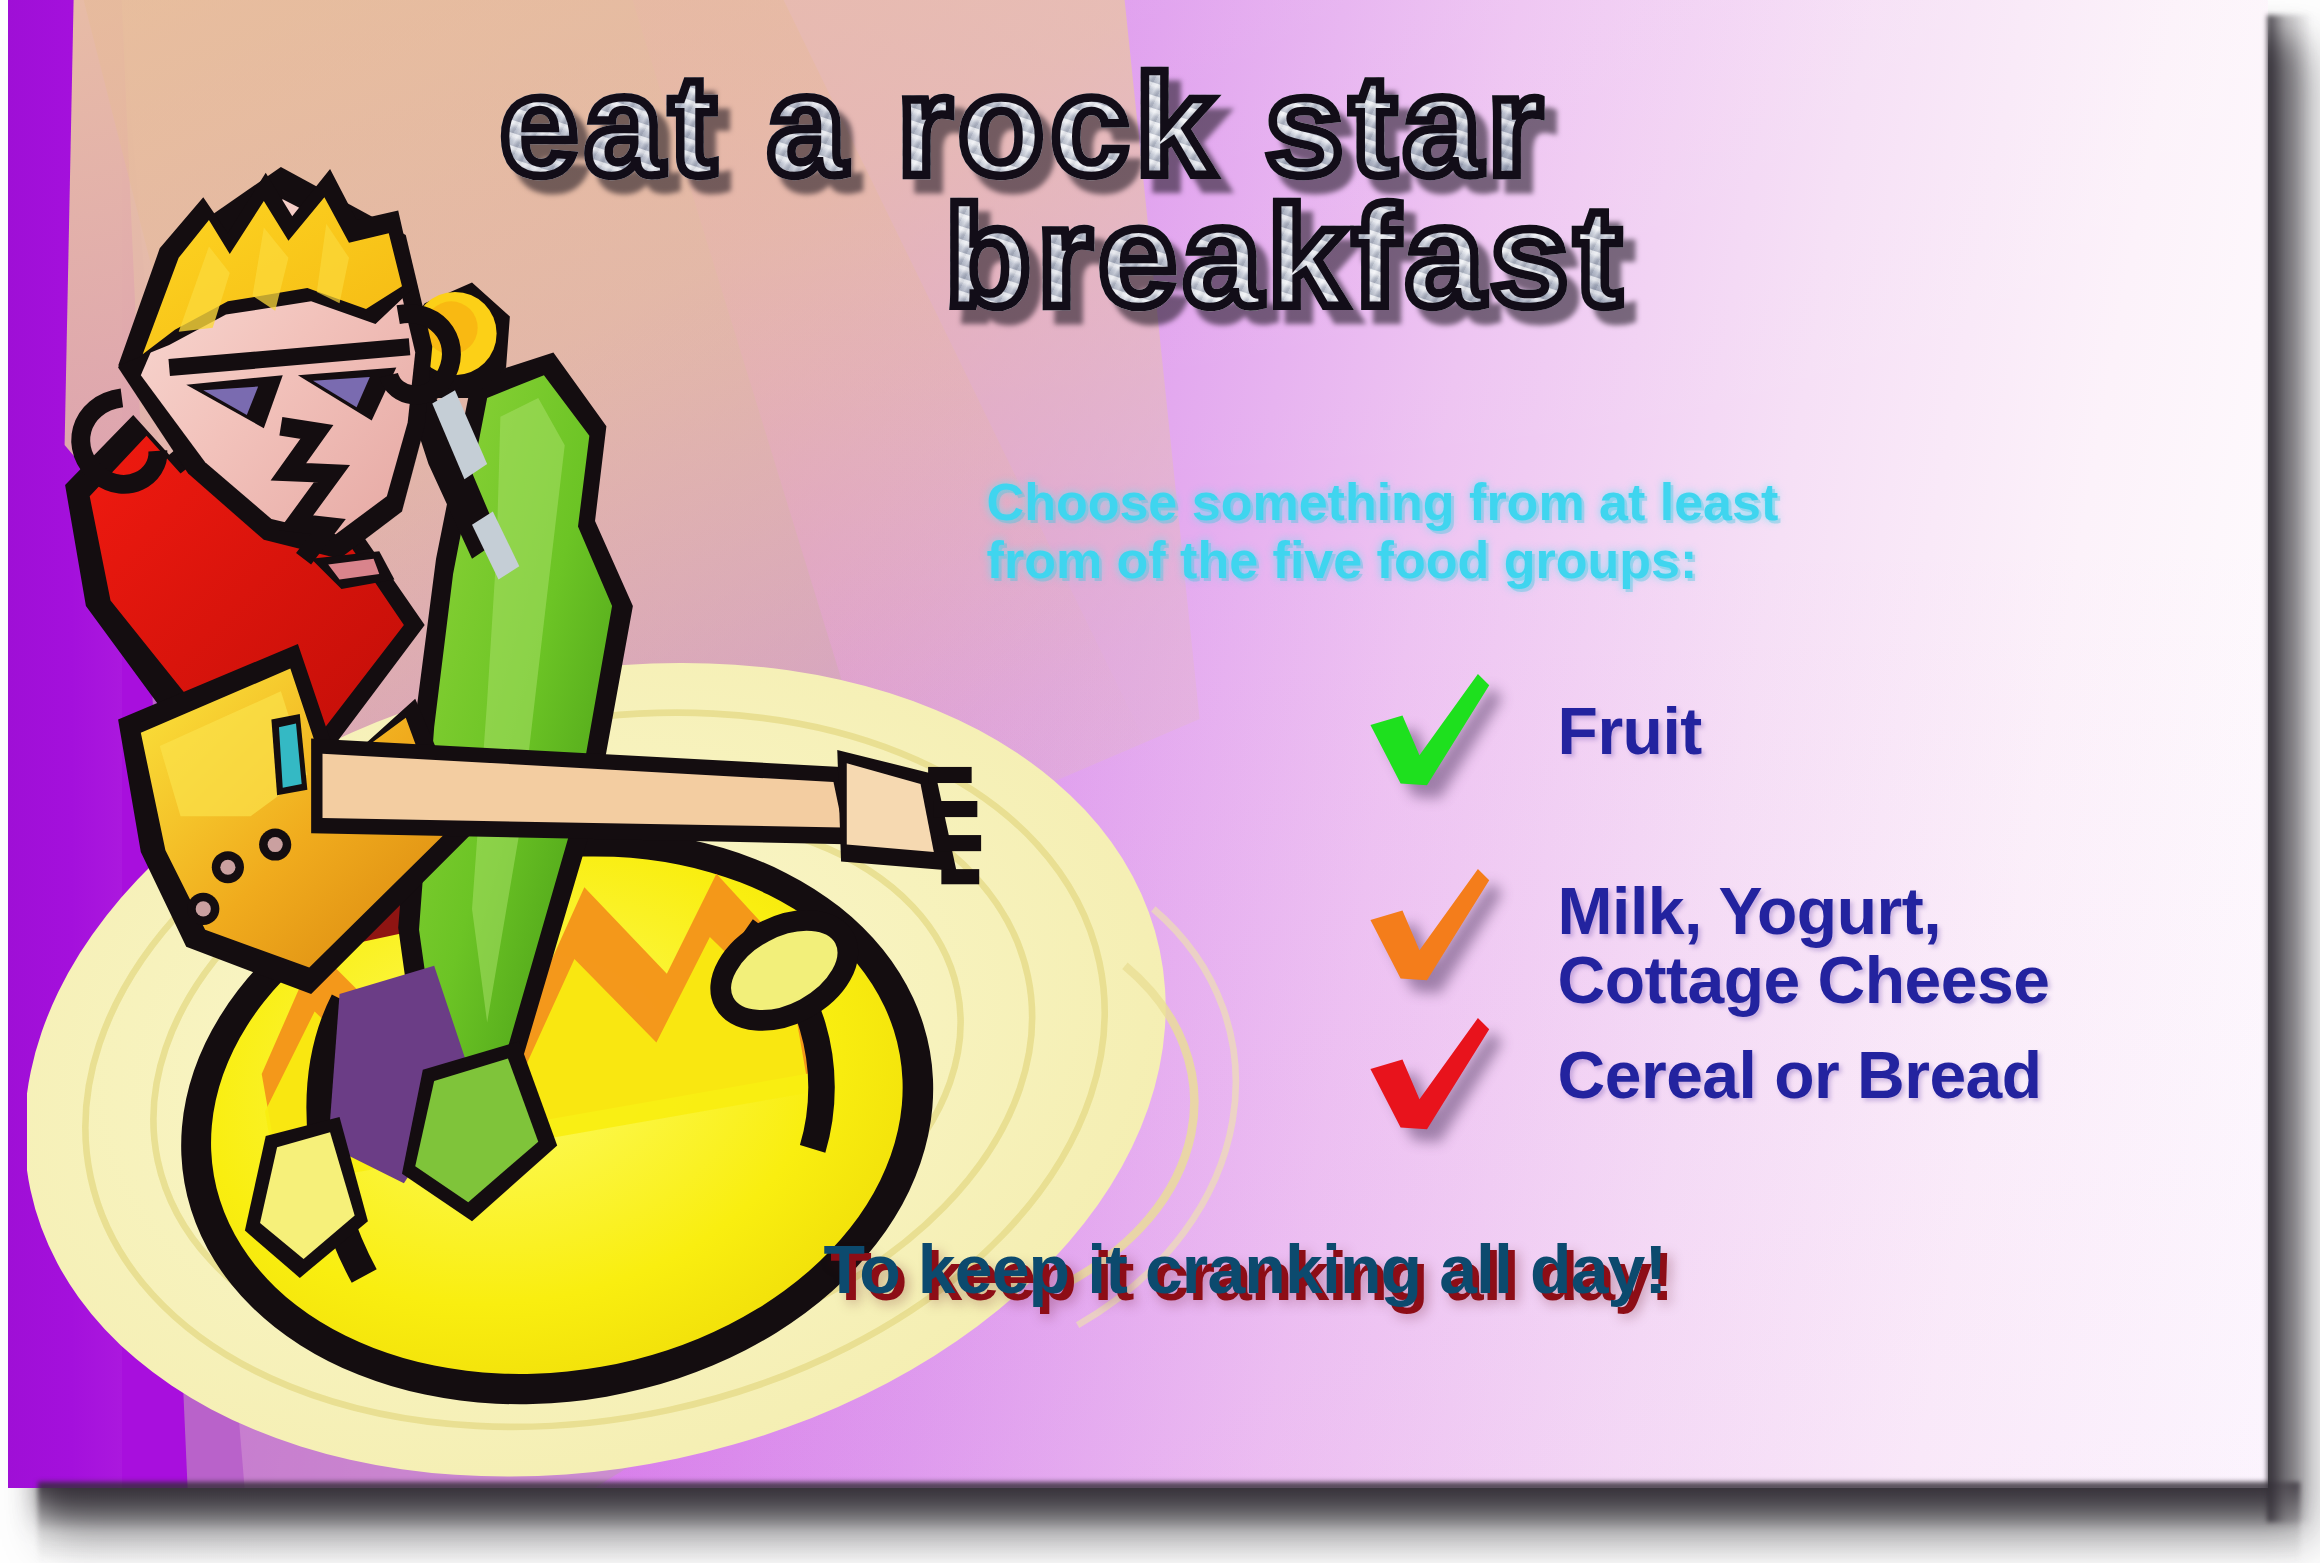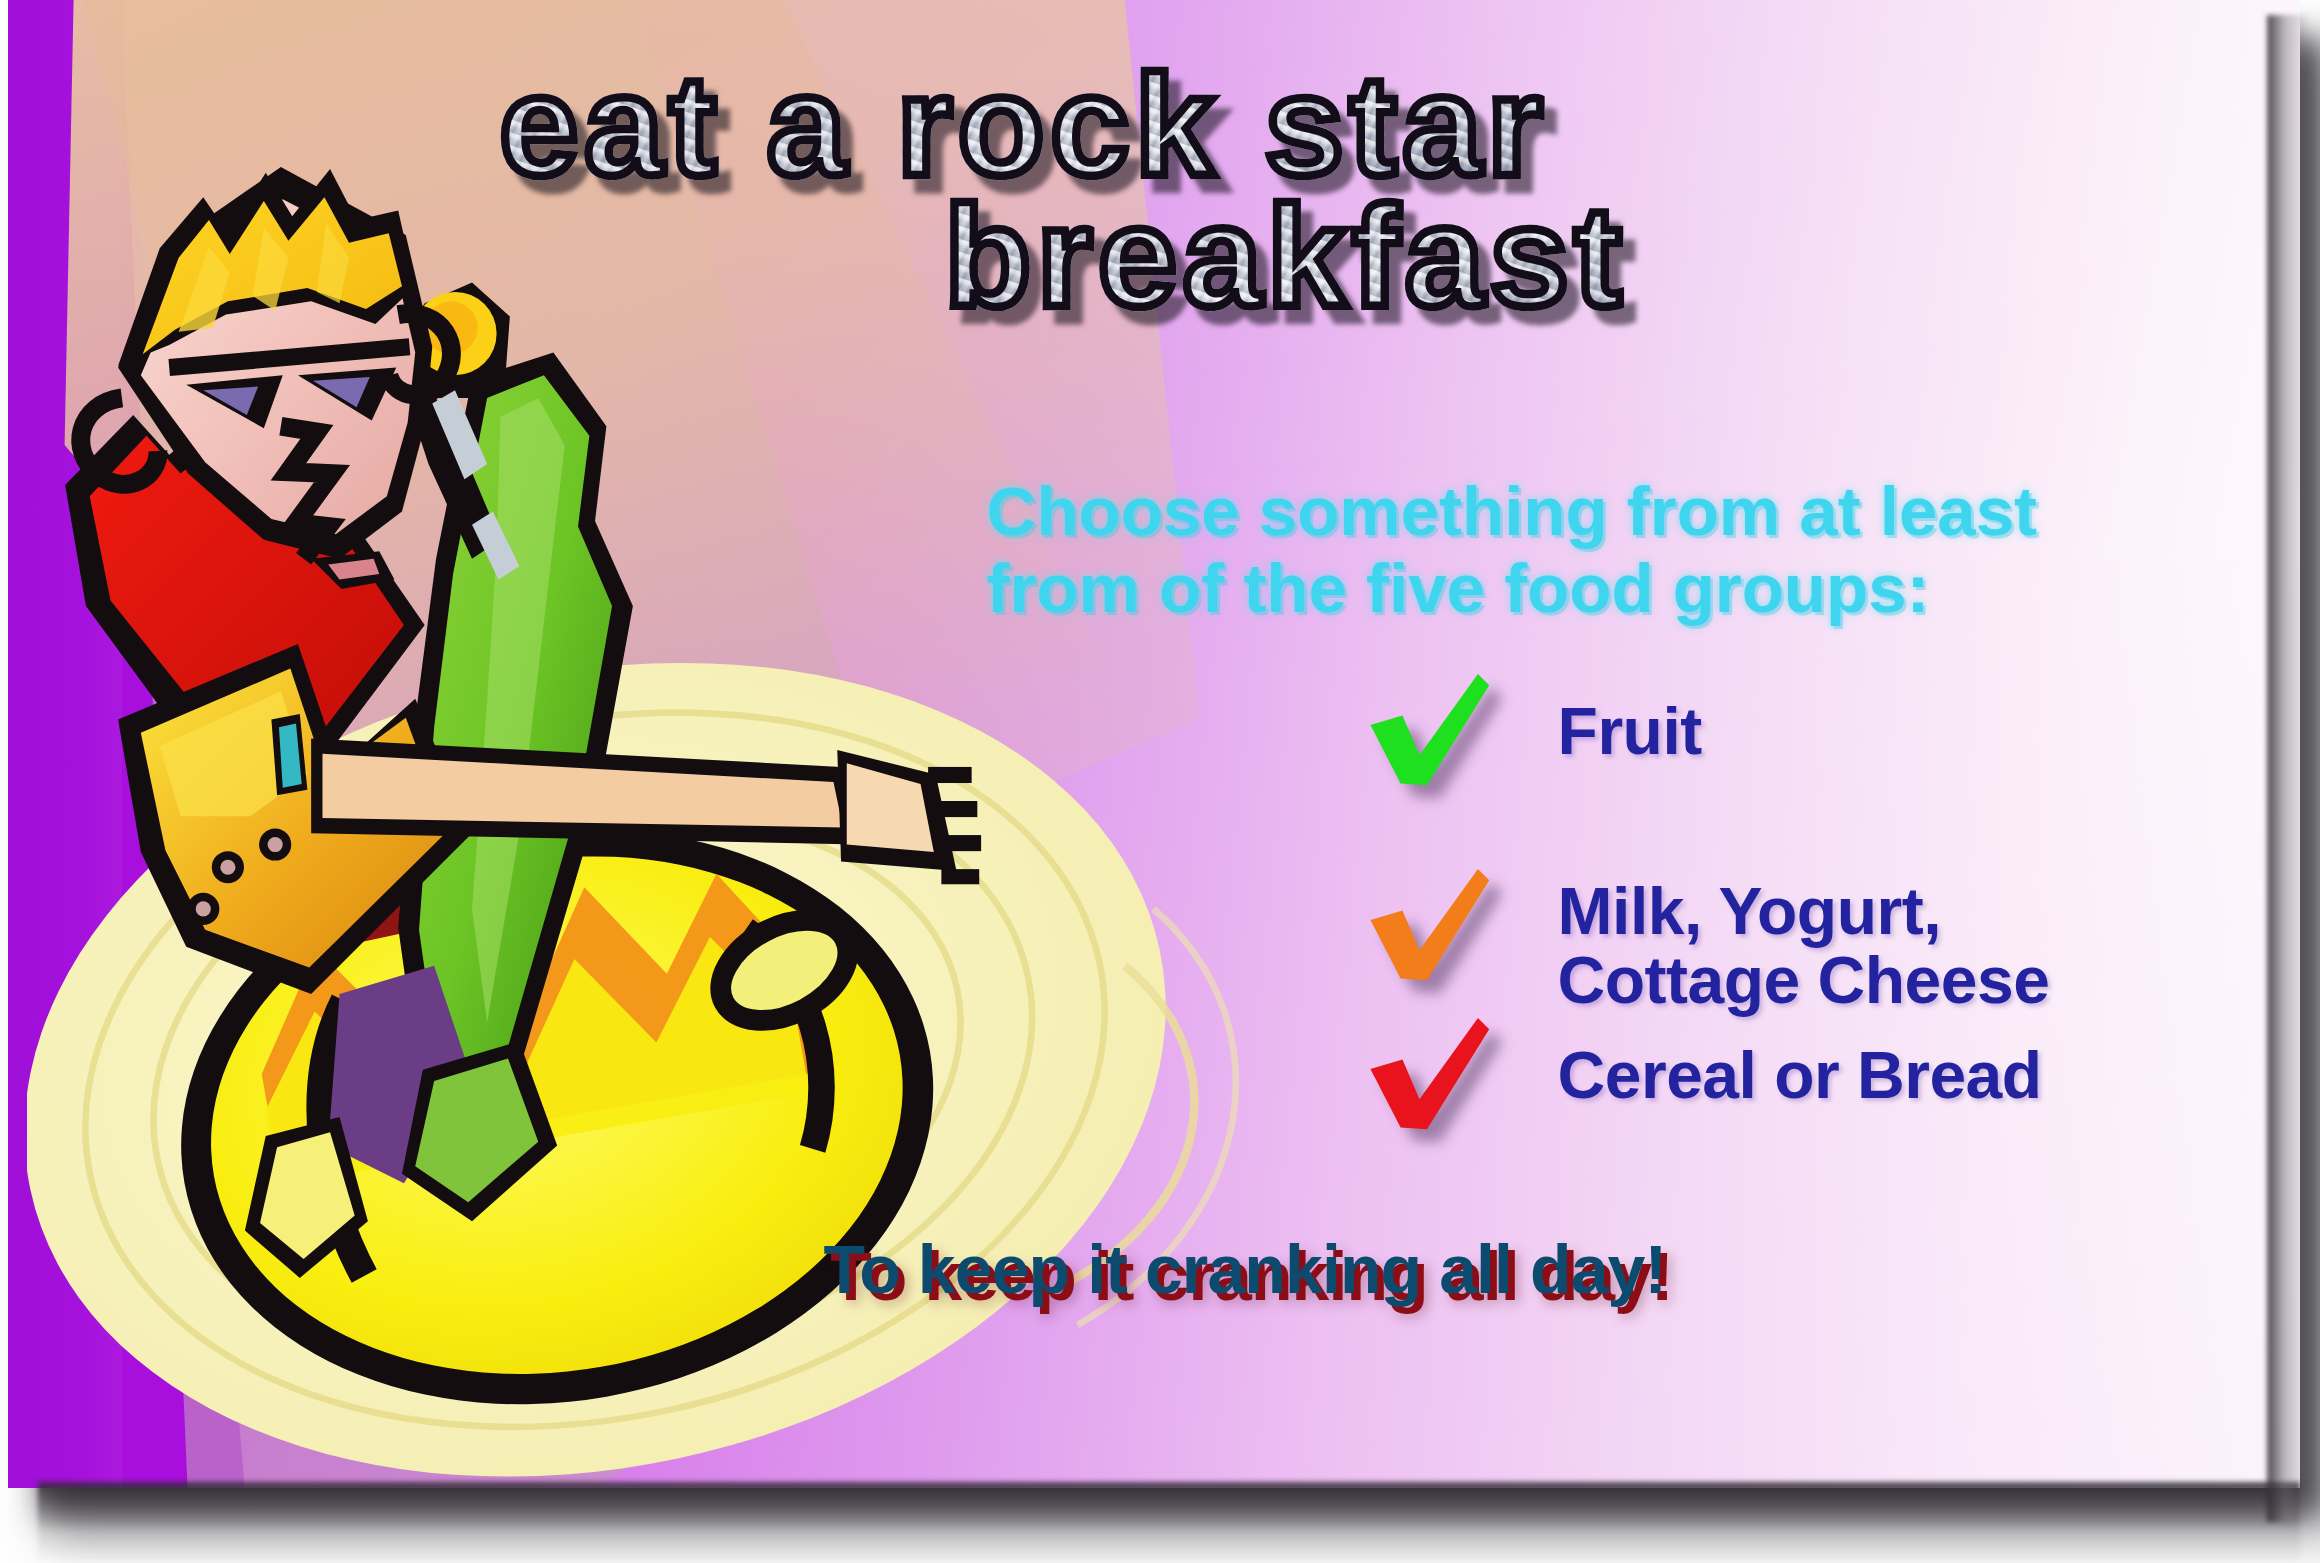--- a/index.html
+++ b/index.html
@@ -10,21 +10,20 @@
   }
 
   
   #canvas{position:relative;width:2320px;height:1563px;background:#fefefe;overflow:hidden;}
 
   #poster{
     position:absolute;left:7.6px;top:0px;width:2260px;height:1488px;
     overflow:hidden;
     box-shadow:28px 32px 28px -5.7px rgba(30,28,34,.72),
                44px 49px 44px  1.9px rgba(40,38,46,.35);
-    padding-left:32px;
   }
 
   
   .bg-base{
     position:absolute;inset:0;
     background:
       linear-gradient(100deg,
         #b51ae0 0%,
         #c235e6 9%,
         #cf5ce9 20%,
@@ -94,21 +93,21 @@
     paint-order:stroke fill;
     filter:drop-shadow(12.3px 14px 2.8px rgba(20,14,26,.55));
     white-space:nowrap;
   }
   .hl-line.l1{margin-left:0;}
   .hl-line.l2{margin-left:445px;margin-top:-11.4px;}
 
   
   .subhead{
     position:absolute;left:979px;top:473px;width:1240px;
-    font-size:69px;font-weight:700;line-height:1.12;
+    font-size:52px;font-weight:700;line-height:1.12;
     color:#3fd5ef;
     text-shadow:0 0 8.5px rgba(90,225,245,.75), 2.8px 2.8px 0 rgba(60,190,215,.35);
   }
   .subhead .ln{display:block;white-space:nowrap;}
 
   
   .checklist{position:absolute;left:1353px;top:672px;width:909px;}
   .check-row{position:relative;display:flex;align-items:flex-start;gap:44px;}
   .check-row.r1{margin-bottom:74px;}
   .check-row.r2{margin-bottom:68px;}

